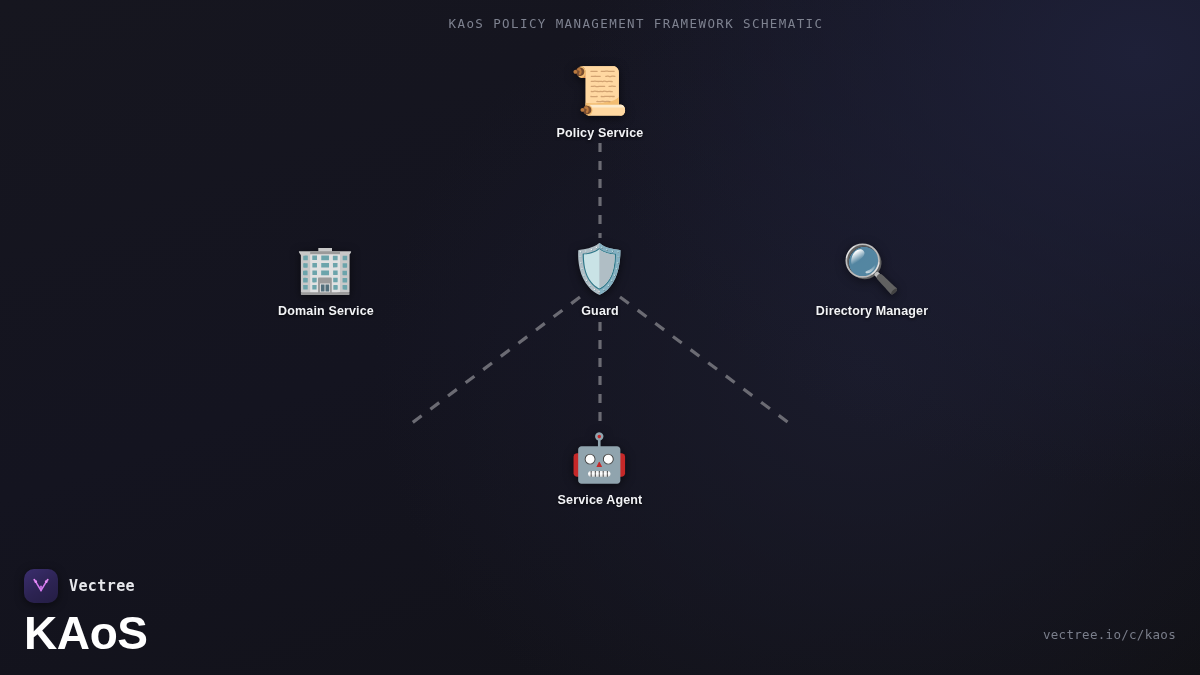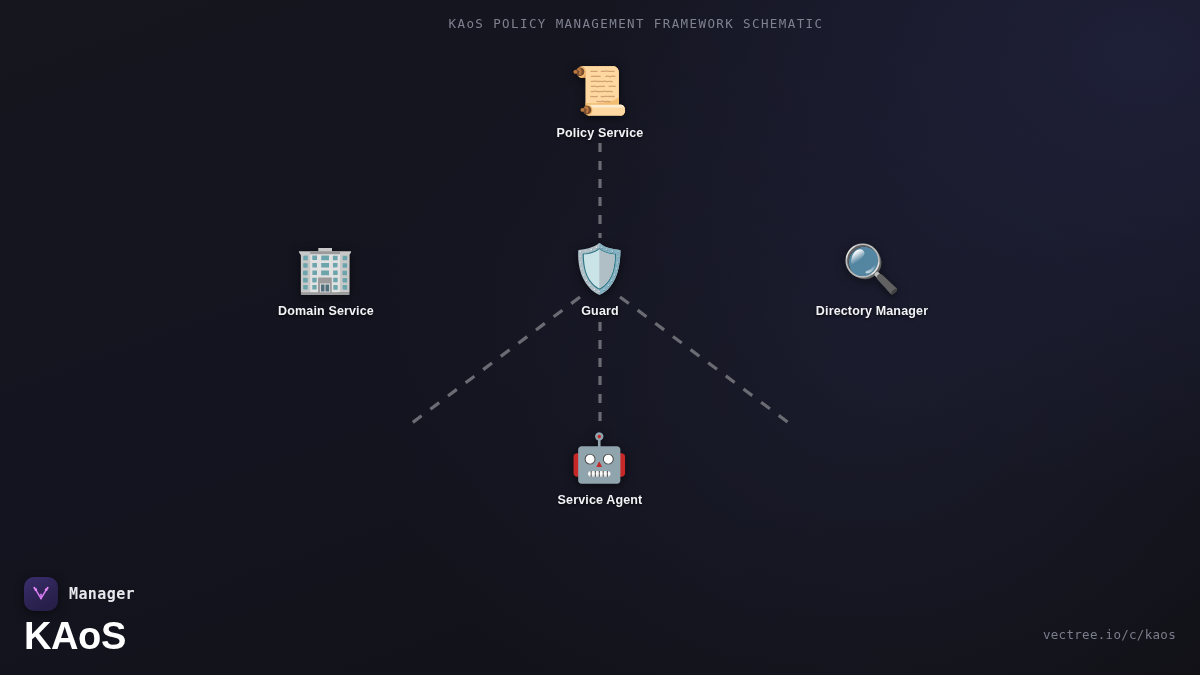--- a/index.html
+++ b/index.html
@@ -99,21 +99,21 @@
   }
   .brand-name {
     font-family: "DejaVu Sans Mono", "Liberation Mono", monospace;
     font-size: 15px;
     font-weight: bold;
     color: #e7e8ec;
     letter-spacing: 0.4px;
   }
   .brand-title {
     margin-top: 6px;
-    font-size: 38px;
+    font-size: 46px;
     font-weight: bold;
     color: #ffffff;
     letter-spacing: -0.4px;
     line-height: 1.05;
   }
   .site-url {
     position: absolute;
     right: 24px;
     bottom: 33px;
     font-family: "DejaVu Sans Mono", "Liberation Mono", monospace;
@@ -178,20 +178,20 @@
             <path d="M17.7 7.5 L19.1 5.3"></path>
           </g>
           <g fill="#e88df7">
             <circle cx="6.3" cy="7.3" r="1.5"></circle>
             <circle cx="17.7" cy="7.3" r="1.5"></circle>
             <circle cx="4.7" cy="5.1" r="0.95"></circle>
             <circle cx="19.3" cy="5.1" r="0.95"></circle>
           </g>
         </svg>
       </div>
-      <div class="brand-name">Manager</div>
+      <div class="brand-name">Vectree</div>
     </div>
     <div class="brand-title">KAoS</div>
   </div>
 
   <div class="site-url">vectree.io/c/kaos</div>
 
 </div>
 
 </body></html>

